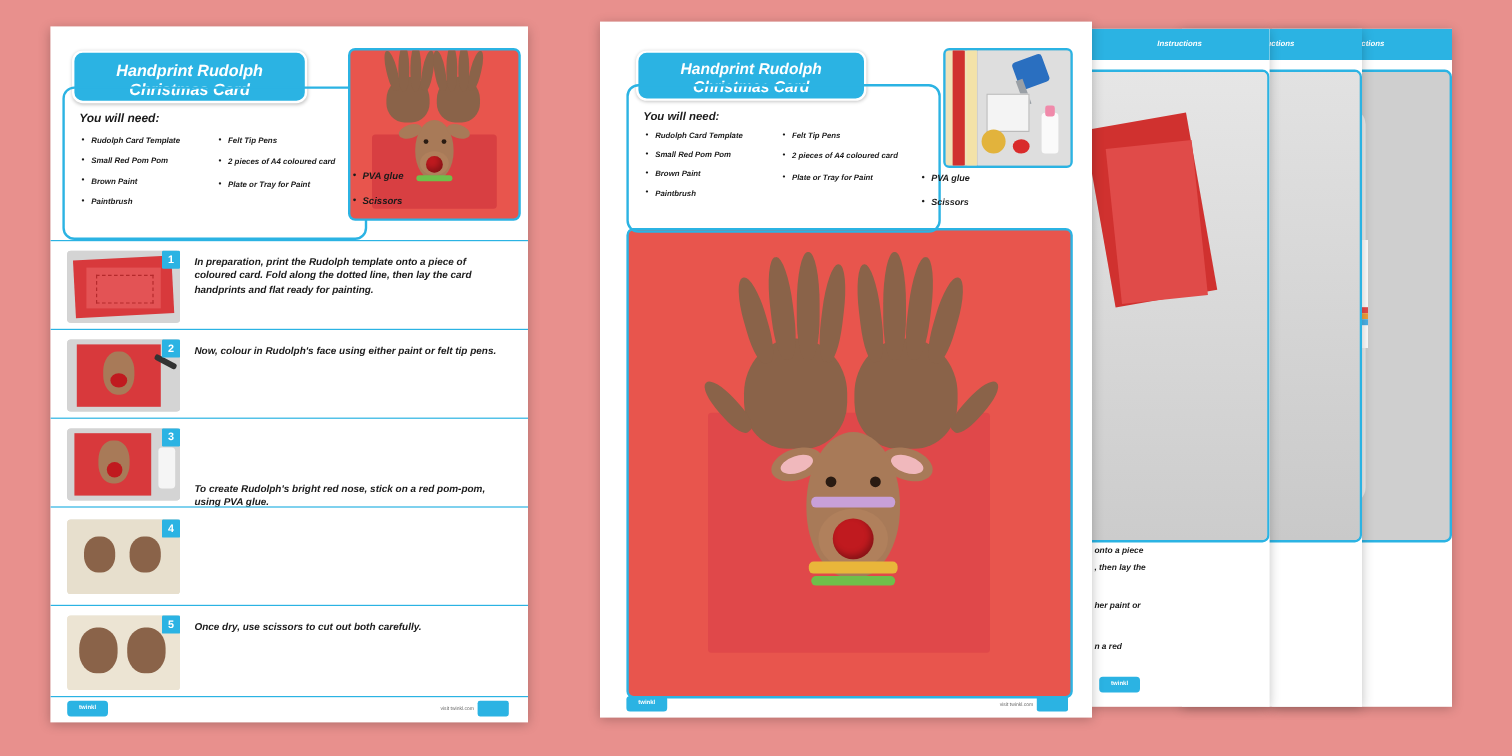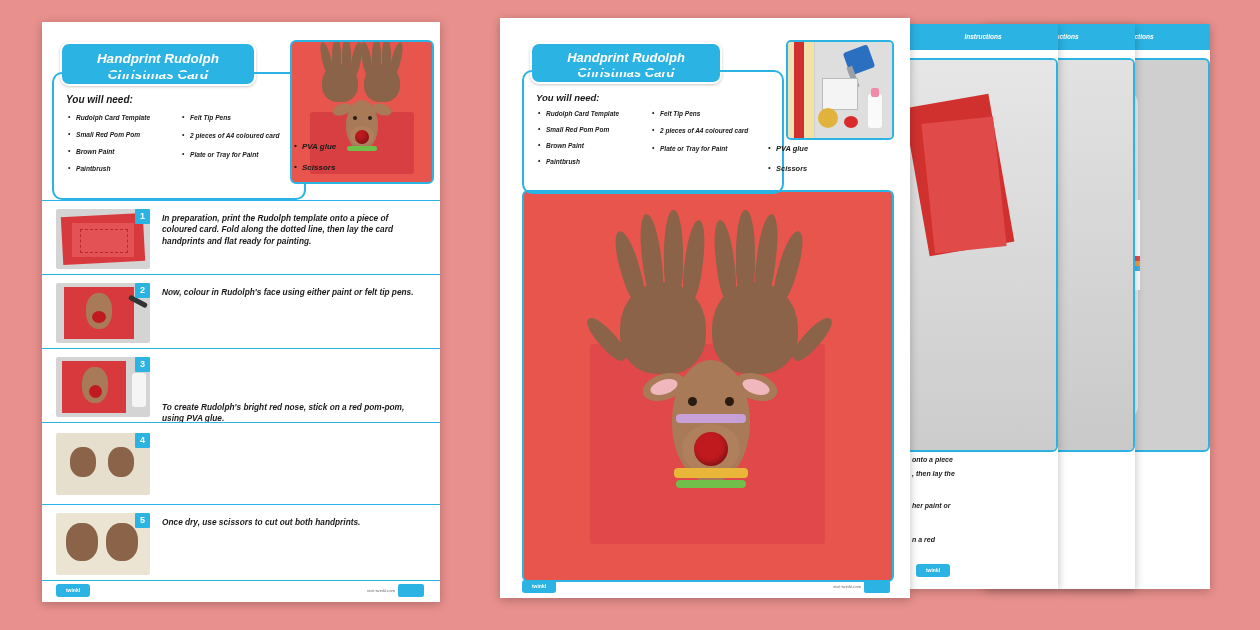--- a/index.html
+++ b/index.html
@@ -454,21 +454,21 @@
       <div class="step-num" style="left:93px; top:10px;">4</div>
     </div>
 
     <div class="step-row" style="top:482px; height:76px;">
       <div class="step-thumb" style="left:14px; top:8px; width:94px; height:62px; background:#e7dfcd;">
         <div class="ph" style="left:0; top:0; width:94px; height:62px; background:#ece4d3;"></div>
         <div class="ph" style="left:10px; top:10px; width:32px; height:38px; background:#8a6349; border-radius:45%;"></div>
         <div class="ph" style="left:50px; top:10px; width:32px; height:38px; background:#8a6349; border-radius:45%;"></div>
       </div>
       <div class="step-num" style="left:93px; top:8px;">5</div>
-      <div class="step-text" style="left:120px; top:12px; width:258px;">Once dry, use scissors to cut out both handprints.</div>
+      <div class="step-text" style="left:120px; top:12px; width:258px;">Once dry, use scissors to cut out both carefully.</div>
     </div>
     <div style="position:absolute; left:0; right:0; top:558px; border-top:1px solid #2bb3e3;"></div>
 
     <div class="footer-logo" style="left:14px; top:562px; width:34px; height:13px;">twinkl</div>
     <div class="footer-right" style="right:16px; top:562px;">
       <span class="ftxt">visit twinkl.com</span>
       <span class="fbadge"></span>
     </div>
   </div>
 

